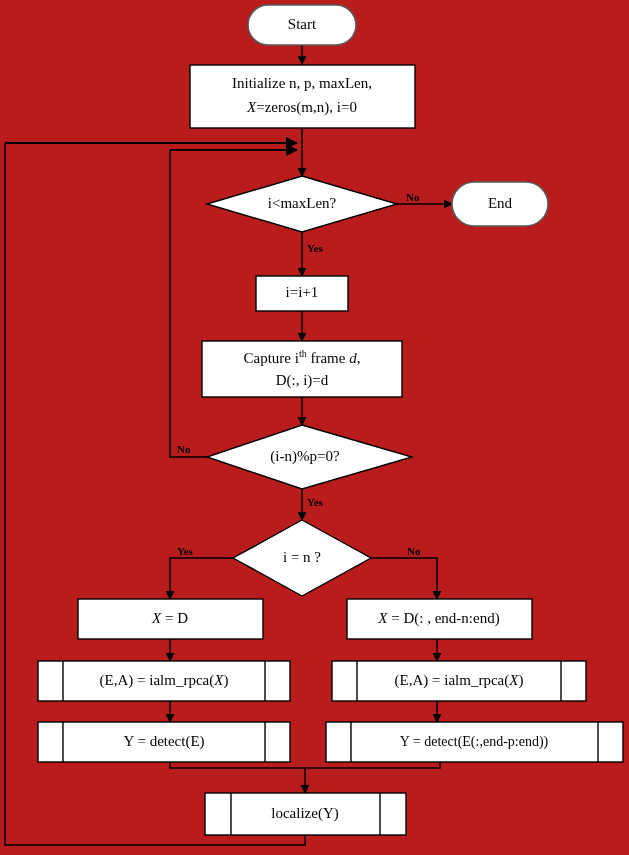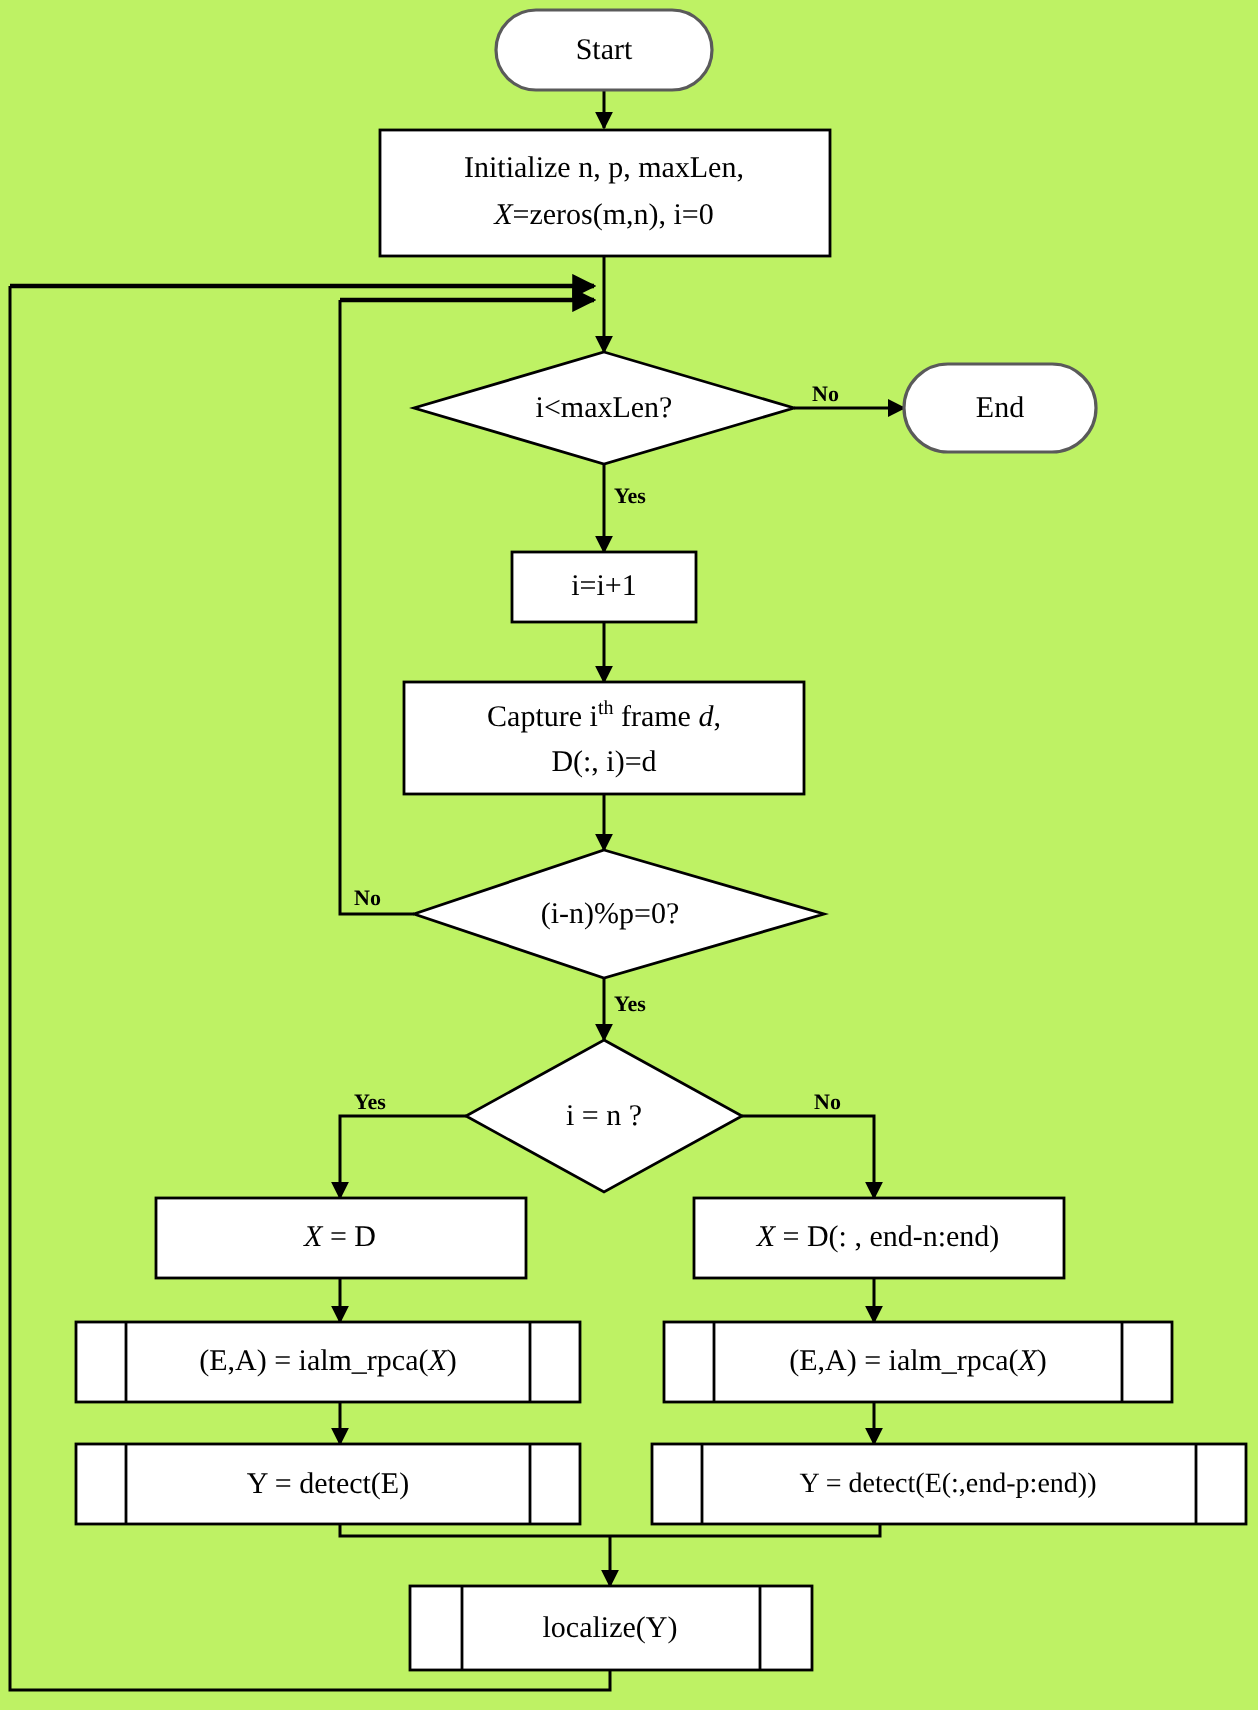--- a/index.html
+++ b/index.html
@@ -4,21 +4,21 @@
 <style>
   html, body {
     margin: 0;
     padding: 0;
     background: #ffffff;
   }
   #flow-root {
     position: relative;
     width: 629px;
     height: 855px;
-    background: #bef264;
+    background: #b91c1c;
     font-family: "Liberation Serif", serif;
     overflow: hidden;
   }
   svg#flowchart {
     display: block;
     width: 629px;
     height: 855px;
   }
   .node-text {
     font-family: "Liberation Serif", serif;

